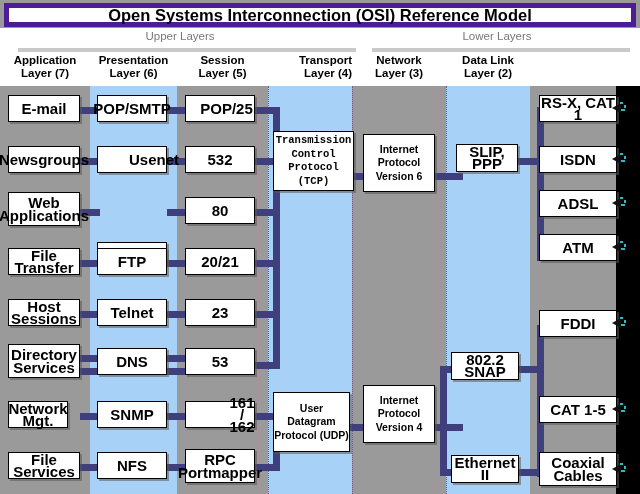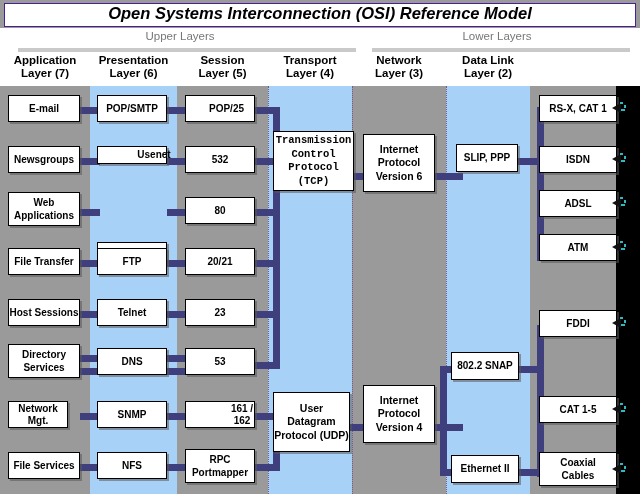--- a/index.html
+++ b/index.html
@@ -23,24 +23,23 @@
     position:absolute;left:0;top:2px;width:0;height:0;
     border-top:5px solid transparent;border-bottom:5px solid transparent;
     border-right:9px solid #111;
   }
   .tick .spk{position:absolute;left:8px;top:0;width:8px;height:14px;}
   .tick .spk i{position:absolute;background:#2fb8c4;display:block;}
 
   
   #titlebar{
     position:absolute;left:4px;top:3px;width:632px;height:24px;
-    background:#fff;border:1px solid #4c1d95;
-    display:flex;align-items:flex-start;justify-content:center;
+    background:#fff;border:5px solid #4c1d95;
+    display:flex;align-items:center;justify-content:center;
     box-sizing:border-box;
-    font-style:italic;
   }
   #titlebar span{
     font-size:16.5px;font-weight:bold;color:#000;letter-spacing:0px;
     white-space:nowrap;
   }
 
   
   #headerzone{position:absolute;left:0;top:28px;width:640px;height:58px;background:#fff;}
   .grouplabel{
     position:absolute;text-align:center;font-size:11.5px;color:#777;
@@ -52,21 +51,21 @@
     font-size:11.5px;font-weight:bold;color:#000;line-height:12.5px;
   }
   .collabel .l2{display:block;}
 
   
   .nbox{
     position:absolute;background:#fff;border:1.5px solid #000;
     box-sizing:border-box;
     display:flex;align-items:center;justify-content:center;
     text-align:center;
-    font-size:10px;font-weight:bold;color:#000;line-height:12px;
+    font-size:15px;font-weight:bold;color:#000;line-height:12px;
     box-shadow:2px 2px 0 rgba(90,90,90,0.55);
   }
   .nbox.multi{line-height:13.5px;}
   .nbox.big{font-size:10.5px;}
 
   
   .conn{position:absolute;background:#3f3f7d;}
   .conn.h{height:7px;}
   .conn.v{width:7px;}
 
@@ -108,21 +107,21 @@
       <span class="l2">Layer (7)</span>
     </div>
     <div class="collabel" style="left:90px;width:87px;">
       <span>Presentation</span>
       <span class="l2">Layer (6)</span>
     </div>
     <div class="collabel" style="left:177px;width:91px;">
       <span>Session</span>
       <span class="l2">Layer (5)</span>
     </div>
-    <div class="collabel" style="left:268px;width:84px;">
+    <div class="collabel" style="left:268px;width:84px;text-align:right;">
       <span>Transport</span>
       <span class="l2">Layer (4)</span>
     </div>
     <div class="collabel" style="left:352px;width:94px;">
       <span>Network</span>
       <span class="l2">Layer (3)</span>
     </div>
     <div class="collabel" style="left:446px;width:84px;">
       <span>Data Link</span>
       <span class="l2">Layer (2)</span>
@@ -191,21 +190,21 @@
   <div class="nbox" style="left:8px;top:95px;width:72px;height:27px;">E-mail</div>
   <div class="nbox" style="left:8px;top:146px;width:72px;height:27px;">Newsgroups</div>
   <div class="nbox multi" style="left:8px;top:192px;width:72px;height:34px;">Web<br>Applications</div>
   <div class="nbox" style="left:8px;top:248px;width:72px;height:27px;">File Transfer</div>
   <div class="nbox" style="left:8px;top:299px;width:72px;height:27px;">Host Sessions</div>
   <div class="nbox multi" style="left:8px;top:344px;width:72px;height:34px;">Directory<br>Services</div>
   <div class="nbox" style="left:8px;top:401px;width:60px;height:27px;">Network Mgt.</div>
   <div class="nbox" style="left:8px;top:452px;width:72px;height:27px;">File Services</div>
 
   <div class="nbox" style="left:97px;top:95px;width:70px;height:27px;">POP/SMTP</div>
-  <div class="nbox" style="left:97px;top:146px;width:70px;height:18px;padding-left:44px;">Usenet</div>
+  <div class="nbox" style="left:97px;top:146px;width:70px;height:27px;padding-left:44px;">Usenet</div>
   <div class="nbox" style="left:97px;top:207px;width:70px;height:23px;margin-top:35px;">HTTP</div>
   <div class="nbox" style="left:97px;top:248px;width:70px;height:27px;">FTP</div>
   <div class="nbox" style="left:97px;top:299px;width:70px;height:27px;">Telnet</div>
   <div class="nbox" style="left:97px;top:348px;width:70px;height:27px;">DNS</div>
   <div class="nbox" style="left:97px;top:401px;width:70px;height:27px;text-align:center;">SNMP</div>
   <div class="nbox" style="left:97px;top:452px;width:70px;height:27px;">NFS</div>
 
   <div class="nbox" style="left:185px;top:95px;width:70px;height:27px;padding-left:13px;">POP/25</div>
   <div class="nbox" style="left:185px;top:146px;width:70px;height:27px;">532</div>
   <div class="nbox" style="left:185px;top:197px;width:70px;height:27px;">80</div>

